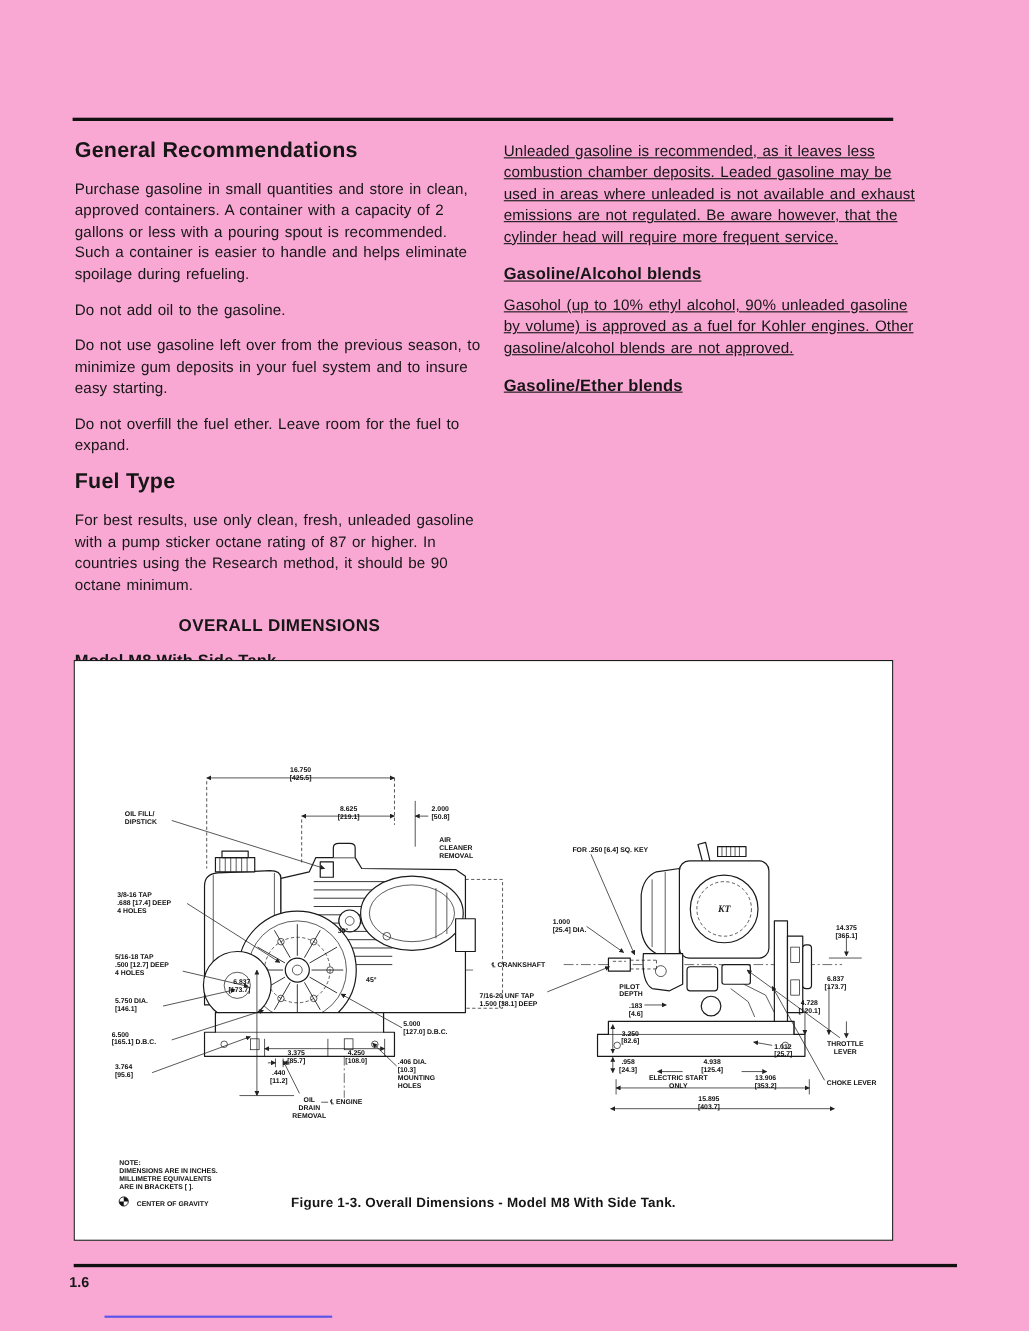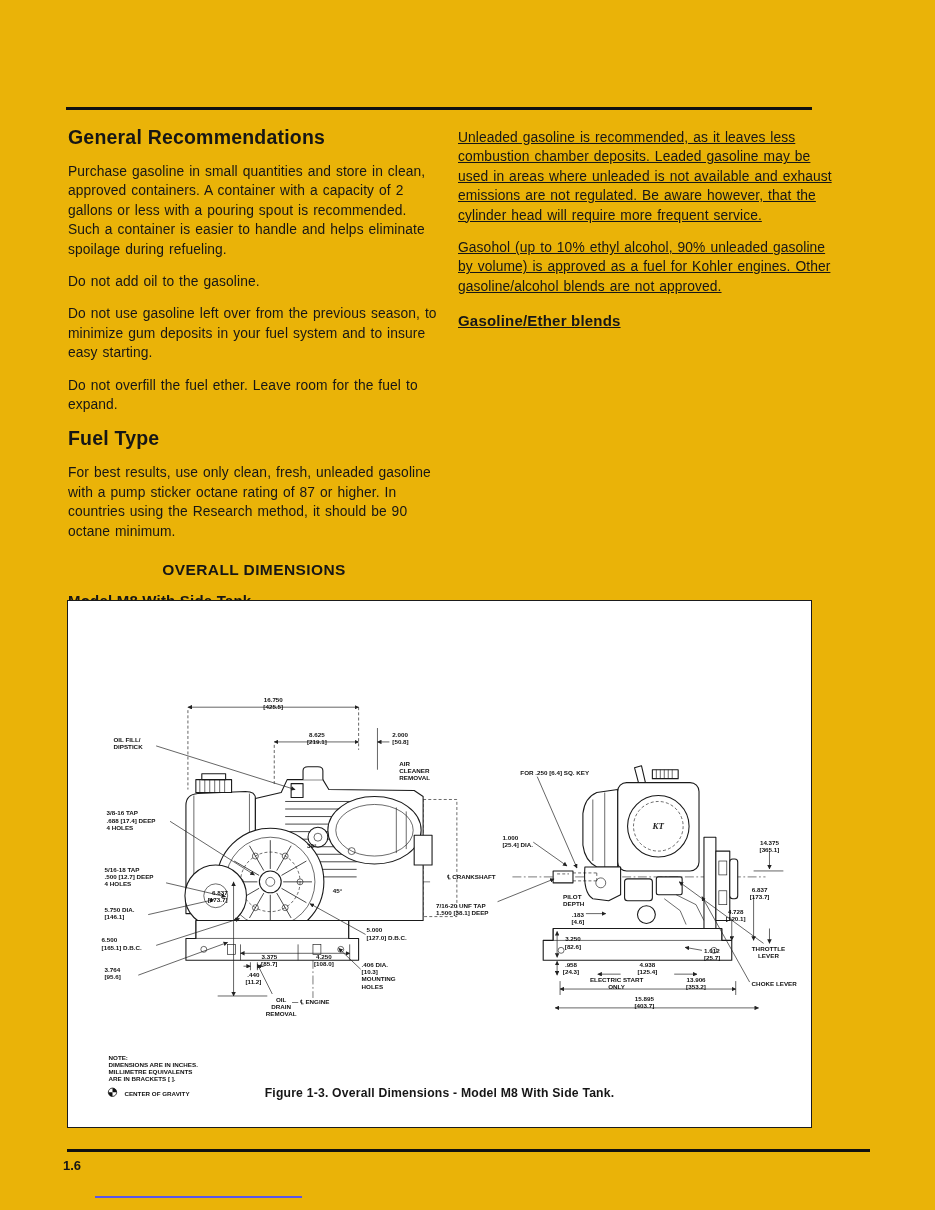--- a/index.html
+++ b/index.html
@@ -1,16 +1,16 @@
 <!DOCTYPE html>
 <html><head>
 <meta charset="utf-8">
 <style>
   html,body{margin:0;padding:0;background:#e8e8e8;}
-  .page{position:relative;width:935px;height:1210px;background:#eab308;overflow:hidden;
+  .page{position:relative;width:935px;height:1210px;background:#f9a8d4;overflow:hidden;
         font-family:"Liberation Sans", sans-serif;color:#161616;}
   .toprule{position:absolute;left:66px;top:107px;width:746px;height:3px;background:#111;}
   .col{position:absolute;width:372px;}
   .col-left{left:68px;top:126px;}
   .col-right{left:458px;top:128px;width:374px;text-decoration:underline;}
   .h-big{font-size:19.5px;font-weight:700;margin:0 0 13px 0;letter-spacing:.2px;}
   .h-med{font-size:15px;font-weight:700;margin:16px 0 10px 0;letter-spacing:.2px;}
   .h-caps{font-size:15.5px;font-weight:700;margin:20px 0 0 0;letter-spacing:.4px;text-align:center;}
   .h-sub{font-size:15px;font-weight:700;margin:13px 0 0 0;letter-spacing:.2px;}
   .col p{font-size:13.8px;line-height:19.4px;margin:0 0 13px 0;letter-spacing:.1px;word-spacing:1px;}
@@ -46,20 +46,21 @@
     <p>Do not use gasoline left over from the previous season, to minimize gum deposits in your fuel system and to insure easy starting.</p>
     <p>Do not overfill the fuel ether.  Leave room for the fuel to expand.</p>
     <h1 class="h-big fuel-type">Fuel Type</h1>
     <p>For best results, use only clean, fresh, unleaded gasoline with a pump sticker octane rating of 87 or higher.  In countries using the Research method, it should be 90 octane minimum.</p>
     <div class="h-caps">OVERALL DIMENSIONS</div>
     <div class="h-sub">Model M8 With Side Tank</div>
   </div>
 
   <div class="col col-right">
     <p>Unleaded gasoline is recommended, as it leaves less combustion chamber deposits.  Leaded gasoline may be used in areas where unleaded is not available and exhaust emissions are not regulated.  Be aware however, that the cylinder head will require more frequent service.</p>
+    <h2 class="h-med">Gasoline/Alcohol blends</h2>
     <p>Gasohol (up to 10% ethyl alcohol, 90% unleaded gasoline by volume) is approved as a fuel for Kohler engines.  Other gasoline/alcohol blends are not approved.</p>
     <h2 class="h-med">Gasoline/Ether blends</h2>
   </div>
 
   <div class="figure-box">
     <svg width="741" height="524" viewBox="0 0 745 528" xmlns="http://www.w3.org/2000/svg">
       <defs>
         <marker id="ah" viewBox="0 0 10 10" refX="9" refY="5" markerWidth="6.5" markerHeight="6.5" orient="auto-start-reverse">
           <path d="M0,0L10,5L0,10z" fill="#222"></path>
         </marker>

